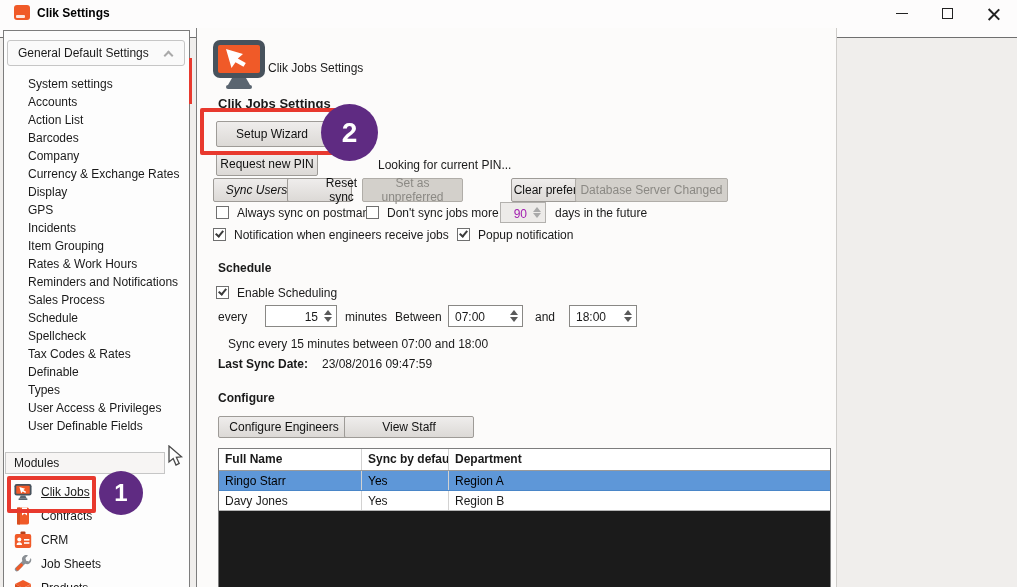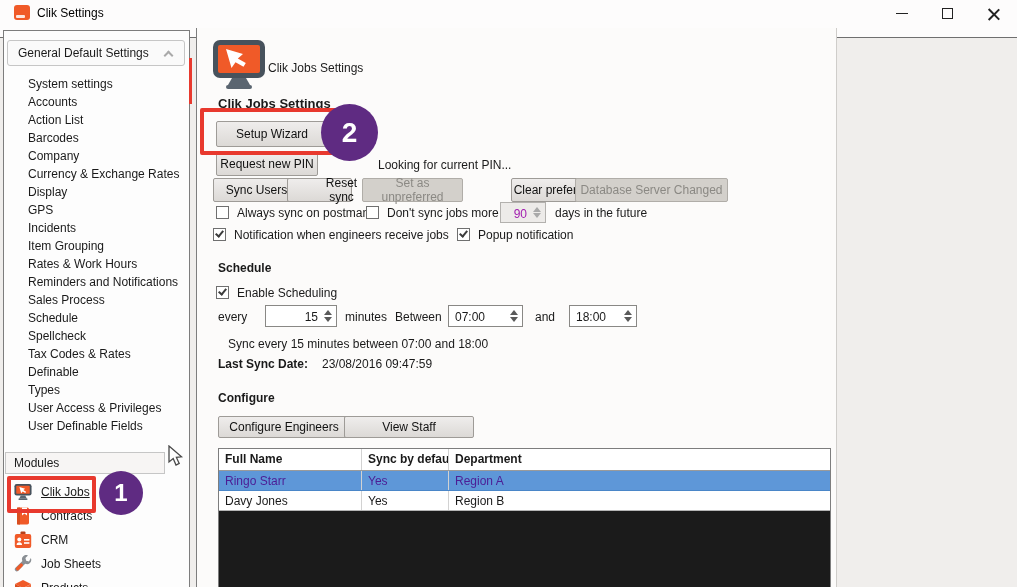--- a/index.html
+++ b/index.html
@@ -7,21 +7,21 @@
     width:1017px; height:587px; overflow:hidden;
     background:#f0eeec;
     font-family:"Liberation Sans", sans-serif;
     font-size:12px; color:#1a1a1a;
   }
   .screen { position:relative; width:1017px; height:587px; }
 
   
   .titlebar {
     position:absolute; left:0; top:0; width:1017px; height:38px;
-    background:#fdfcfc; border-bottom:1px solid #6f6f6f;
+    background:#fdfcfc; border-bottom:1px solid #6f6f6f;font-weight:bold;
   }
   .app-icon {
     position:absolute; left:14px; top:5px; width:16px; height:15px;
     background:#f05a28; border-radius:3px;
   }
   .app-icon::after {
     content:""; position:absolute; left:2px; bottom:2px; width:9px; height:3px;
     background:rgba(255,255,255,.85); border-radius:1px;
   }
   .win-title { position:absolute; left:37px; top:6px; font-size:12px; color:#000; }
@@ -109,21 +109,21 @@
   .spinbox.disabled .spin-dn { border-top-color:#a9a9a9; }
 
   
   .stafftable {
     position:absolute; left:218px; top:448px; width:613px; height:149px;
     background:#1b1b1b; border:1px solid #7d7d7d;
   }
   .trow { display:flex; width:100%; }
   .thead { height:22px; background:#fff; font-weight:bold; border-bottom:1px solid #9a9a9a; }
   .tbody-row { height:20px; background:#fff; border-bottom:1px solid #b5b5b5; }
-  .tbody-row.selected { background:#5e97d8; color:#4c1d95; border-bottom:1px solid #4a86c8; }
+  .tbody-row.selected { background:#5e97d8; color:#000000; border-bottom:1px solid #4a86c8; }
   .tc { padding-left:6px; line-height:20px; border-right:1px solid #d2d2d2; overflow:hidden; white-space:nowrap; }
   .thead .tc { line-height:21px; }
   .tc.c1 { width:143px; } .tc.c2 { width:87px; } .tc.c3 { flex:1; border-right:none; }
 
   
   .ann-rect { position:absolute; border:4px solid #e8392e; border-radius:2px; z-index:8; }
   .ann-circle {
     position:absolute; border-radius:50%; background:#5f2b82; color:#fff;
     display:flex; align-items:center; justify-content:center;
     font-weight:bold; z-index:9;
@@ -261,21 +261,21 @@
 
   <div class="ann-rect" style="left:200px; top:108px; width:140px; height:47px;"></div>
   <div class="ann-circle circle2">
     <span>2</span>
   </div>
 
   <div class="btn" style="left:216px; top:121px; width:112px; height:26px;">Setup Wizard</div>
   <div class="btn" style="left:216px; top:152px; width:102px;">Request new PIN</div>
   <div class="abs" style="left:378px; top:158px;">Looking for current PIN...</div>
 
-  <div class="btn" style="left:213px; top:178px; width:87px;">Sync Users</div>
+  <div class="btn" style="left:213px; top:178px; width:87px;font-style:italic;">Sync Users</div>
   <div class="btn" style="left:287px; top:178px; width:65px;padding-left:44px;">Reset sync</div>
   <div class="btn disabled" style="left:362px; top:178px; width:101px;">Set as unpreferred</div>
   <div class="btn" style="left:472px; top:178px; width:86px;margin-left:39px;">Clear preferred</div>
   <div class="btn disabled" style="left:575px; top:178px; width:153px;">Database Server Changed</div>
 
   <div class="cb" style="left:216px; top:206px;"></div>
   <div class="cb-label" style="left:237px; top:206px;">Always sync on postman</div>
   <div class="cb" style="left:366px; top:206px;"></div>
   <div class="cb-label" style="left:387px; top:206px;">Don't sync jobs more than</div>
   <div class="spinbox disabled" style="left:500px; top:202px; width:46px; height:21px;">

